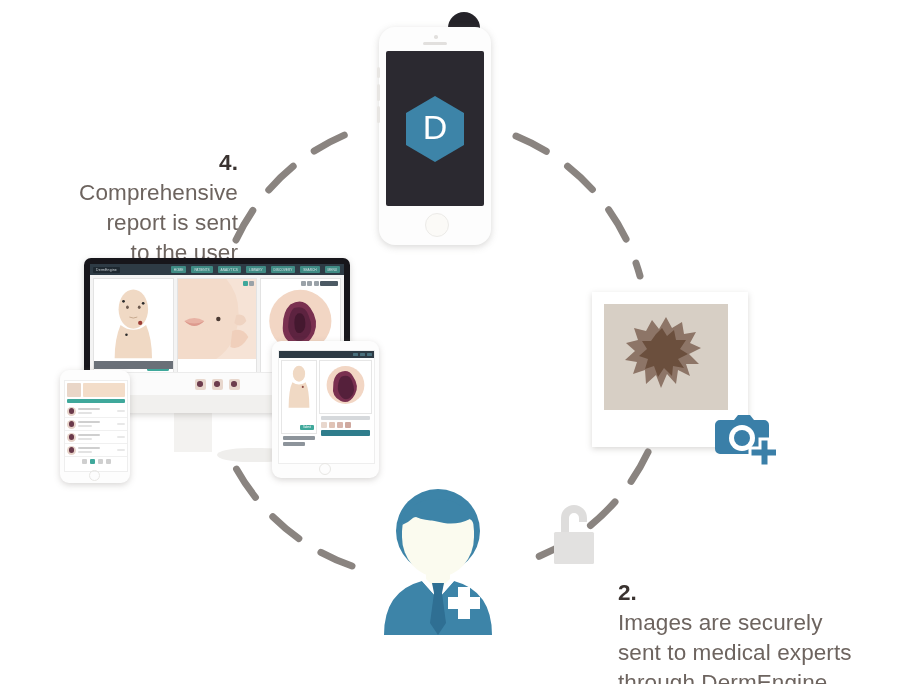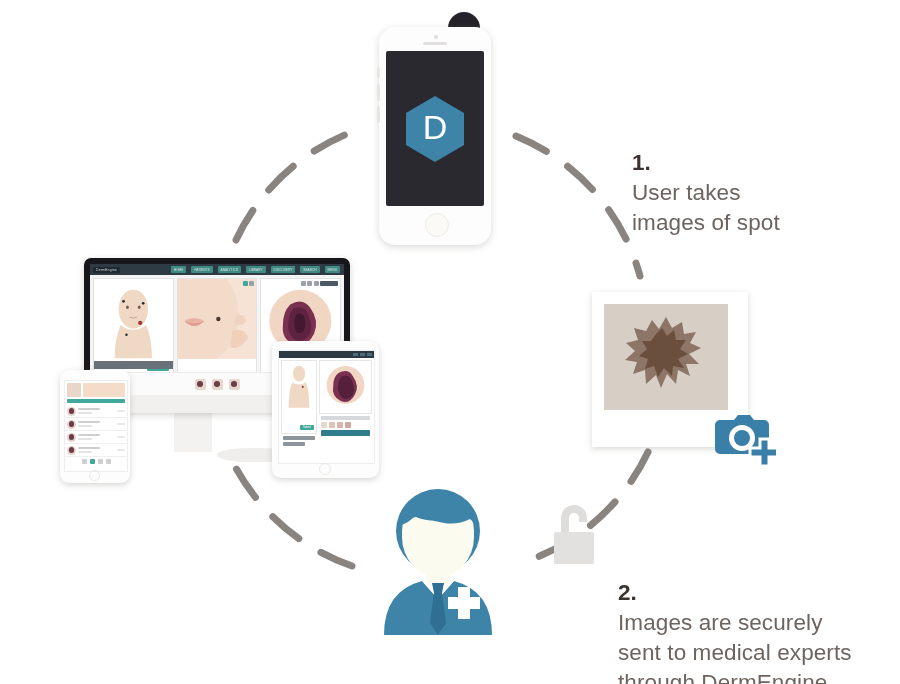--- a/index.html
+++ b/index.html
@@ -525,34 +525,35 @@
 
     <path d="M 236 240 A 212 212 0 0 1 352 132" fill="none" stroke="#8a8480" stroke-width="7" stroke-linecap="round" stroke-dasharray="34 26"></path>
 
     <path d="M 516 136 A 212 212 0 0 1 640 276" fill="none" stroke="#8a8480" stroke-width="7" stroke-linecap="round" stroke-dasharray="34 26"></path>
 
     <path d="M 648 452 A 212 212 0 0 1 530 560" fill="none" stroke="#8a8480" stroke-width="7" stroke-linecap="round" stroke-dasharray="34 26"></path>
 
     <path d="M 352 566 A 212 212 0 0 1 228 452" fill="none" stroke="#8a8480" stroke-width="7" stroke-linecap="round" stroke-dasharray="34 26"></path>
   </svg>
 
-  <div class="caption" id="cap1">
-    <span class="num">1.</span>
-    <span>User takes
-images of spot</span>
-  </div>
 
   <div class="caption" id="cap2">
     <span class="num">2.</span>
     <span>Images are securely
 sent to medical experts
 through DermEngine</span>
   </div>
 
 
+  <div class="caption" id="cap4">
+    <span class="num">4.</span>
+    <span>Comprehensive
+report is sent
+to the user</span>
+  </div>
 
   <div id="dermoscope-neck"></div>
   <div id="dermoscope"></div>
 
   <div id="phone-top">
     <div class="body"></div>
     <div class="sidebtn sb1"></div>
     <div class="sidebtn sb2"></div>
     <div class="sidebtn sb3"></div>
     <div class="frontcam"></div>

